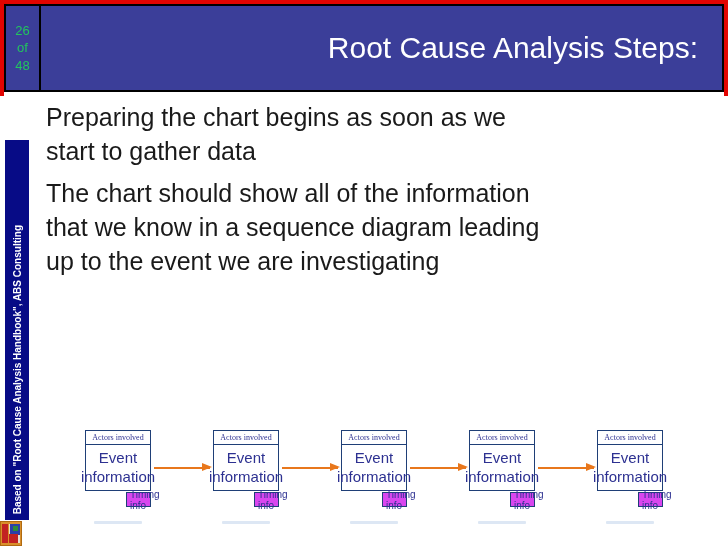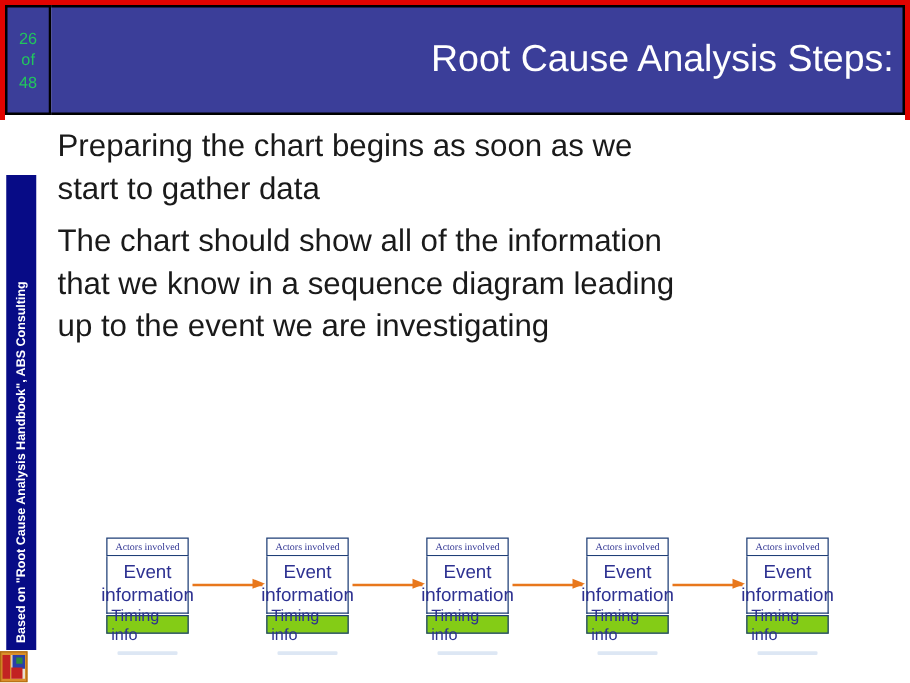--- a/index.html
+++ b/index.html
@@ -11,21 +11,21 @@
   .frame-left{position:absolute; left:0; top:0; width:4px; height:96px; background:#E20400;}
   .frame-right{position:absolute; right:0; top:0; width:4px; height:96px; background:#E20400;}
 
   
   .header{position:absolute; left:4px; top:4px; right:4px; height:88px; display:flex;}
   .page-box{width:37px; box-sizing:border-box; border:2px solid #000; background:#3B3E99;
             color:#22c55e; font-size:13px; line-height:1.35; display:flex; flex-direction:column;
             align-items:center; justify-content:center;}
   .title-box{flex:1; box-sizing:border-box; border:2px solid #000; border-left:none; background:#3B3E99;
              color:#fff; display:flex; flex-direction:column; justify-content:center;
-             text-align:right; padding-right:7px; font-size:30px; line-height:1.33; letter-spacing:0;}
+             text-align:right; padding-right:24px; font-size:30px; line-height:1.33; letter-spacing:0;}
 
   
   .sidebar{position:absolute; left:5px; top:140px; width:24px; height:380px; background:#070B86;
            display:flex; flex-direction:column; align-items:center; justify-content:flex-end;
            padding-bottom:6px; box-sizing:border-box;}
   .sidebar span{writing-mode:vertical-rl; transform:rotate(180deg); color:#fff;
                 font-size:10px; font-weight:bold; white-space:nowrap;}
 
   
   .body-text{position:absolute; left:46px; top:100px; right:14px; color:#1A1A1A;}
@@ -34,22 +34,22 @@
   
   .diagram{position:absolute; left:85px; top:430px; width:578px; display:flex; align-items:flex-start;}
   .ebox-wrap{width:66px; display:flex; flex-direction:column; align-items:center;}
   .ebox{width:66px; box-sizing:border-box; display:flex; flex-direction:column;}
   .ebox .actors{box-sizing:border-box; border:1px solid #1F3F77; height:15px; font-size:8px;
                 color:#2D3191; display:flex; align-items:center; justify-content:center; background:#fff;font-family:Liberation Serif, serif;}
   .ebox .event{box-sizing:border-box; border:1px solid #1F3F77; border-top:none; height:46px;
                font-size:15px; line-height:1.25; color:#2D3191; display:flex; align-items:center;
                justify-content:center; text-align:center; background:#fff;}
   .ebox .timing{box-sizing:border-box; border:1px solid #1F3F77; margin-top:1px; height:15px;
-                font-size:13px; color:#2D3191; display:flex; align-items:center;
-                padding-left:3px; background:#84cc16;}
+                font-size:10px; color:#2D3191; display:flex; align-items:center;
+                padding-left:3px; background:#d946ef;margin-left:41px;}
   .reflection{width:48px; height:3px; margin-top:14px; background:rgba(120,160,210,0.25);
               border-radius:1px;}
   .arrow{flex:1; height:0; border-top:2.5px solid #E8771C; margin:37px 3px 0 3px; position:relative;}
   .arrow::after{content:""; position:absolute; right:-2px; top:-6px; width:0; height:0;
                 border-left:10px solid #E8771C; border-top:4.8px solid transparent;
                 border-bottom:4.8px solid transparent;}
 
   
   .logo{position:absolute; left:0; top:521px; width:22px; height:25px; box-sizing:border-box;
         background:#D98F2B; border:1px solid #B06A10; display:flex; padding:2px 1px 2px 1px; gap:1px;}

